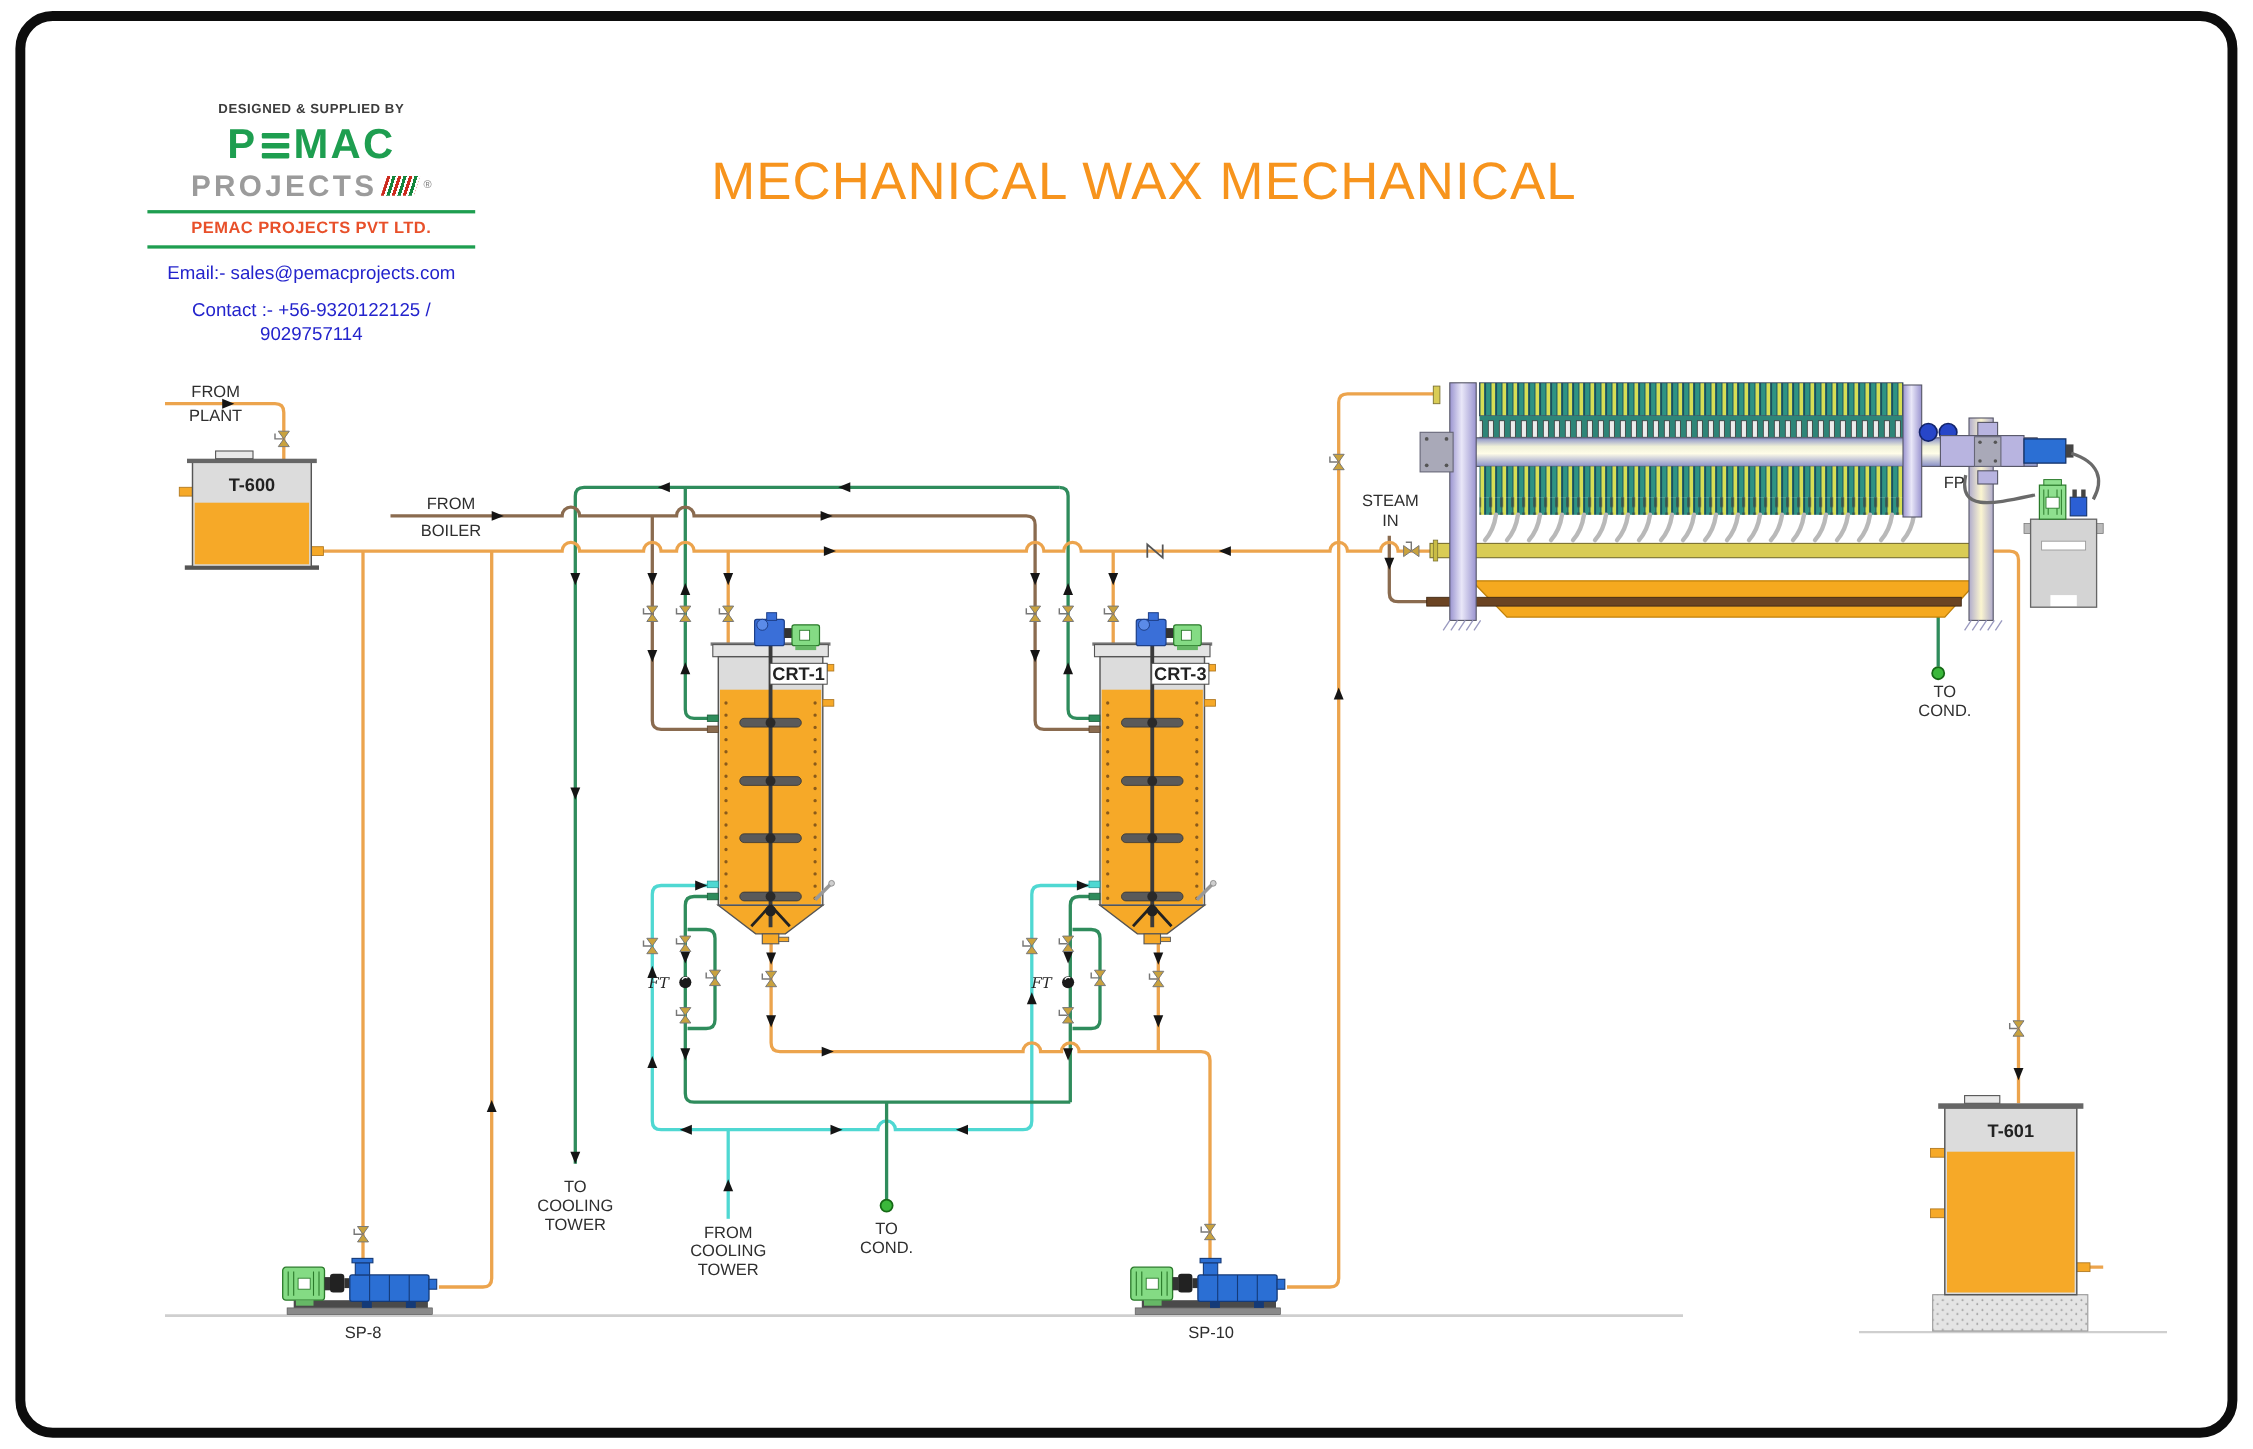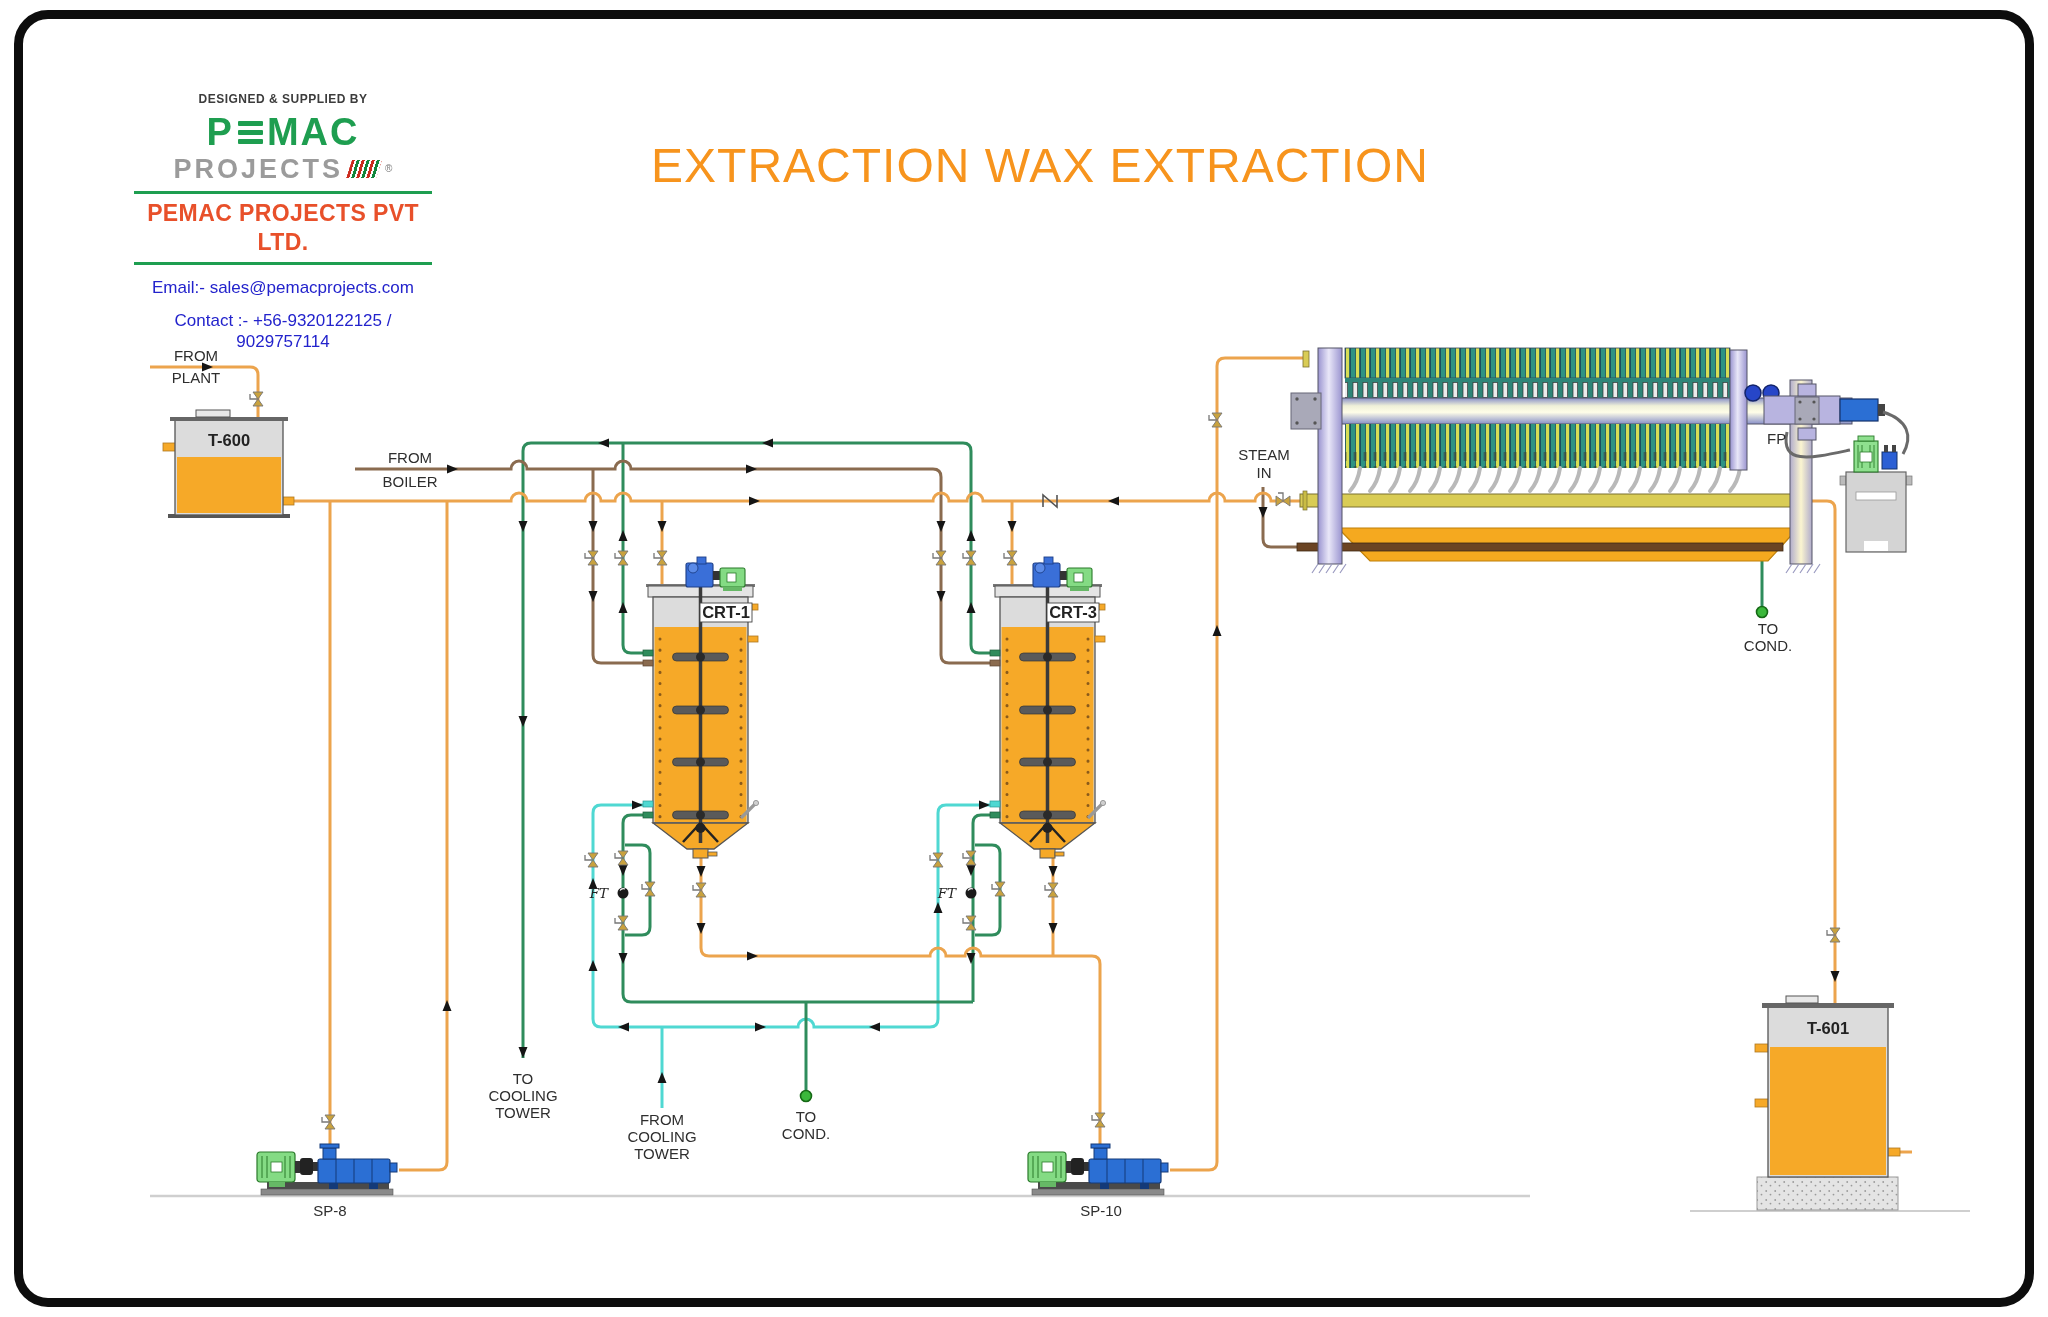--- a/index.html
+++ b/index.html
@@ -14,21 +14,21 @@
   .brandrow{margin-top:2px;color:#1E9E50;font-weight:bold;font-size:38px;letter-spacing:2px;
             display:flex;align-items:center;justify-content:center;gap:4px;}
   .ebars{display:inline-flex;flex-direction:column;justify-content:center;gap:4px;width:25px;height:30px;}
   .ebars i{display:block;height:5px;background:#1E9E50;border-radius:1px;}
   .subrow{display:flex;align-items:center;justify-content:center;gap:6px;margin-top:-4px;}
   .projects{color:#9b9b9b;font-size:27px;letter-spacing:3px;font-weight:bold;}
   .stripes{display:inline-block;width:30px;height:18px;transform:skewX(-18deg);
            background:repeating-linear-gradient(90deg,#cc2b1e 0 3px,#fff 3px 5px,#13863c 5px 8px,#fff 8px 10px);}
   .reg{color:#7a7a7a;font-size:10px;vertical-align:top;}
   .rule{height:3px;background:#1E9E50;margin:5px 6px;}
-  .company{color:#E8502A;font-size:23px;font-weight:bold;letter-spacing:.4px;}
+  .company{color:#E8502A;font-size:15px;font-weight:bold;letter-spacing:.4px;}
   .blue{color:#2323CC;font-size:17px;margin-top:12px;}
   .title{position:absolute;left:600px;top:138px;width:880px;text-align:center;
          font-size:48px;color:#F7941D;letter-spacing:1px;white-space:nowrap;}
   
   .lbl{font:15px "Liberation Sans",sans-serif;fill:#2e2e2e;}
   .eq{font:bold 16.5px "Liberation Sans",sans-serif;fill:#222;}
   .ft{font:italic 13.5px "DejaVu Serif",serif;fill:#222;}
 </style>
 </head>
 <body>
@@ -442,14 +442,14 @@
       <span class="stripes"></span>
       <span class="reg">®</span>
     </div>
     <div class="rule"></div>
     <div class="company">PEMAC PROJECTS PVT LTD.</div>
     <div class="rule"></div>
     <div class="blue">Email:- sales@pemacprojects.com</div>
     <div class="blue">Contact :- +56-9320122125 / 9029757114</div>
   </div>
 
-  <div class="title">EXTRACTION WAX EXTRACTION</div>
+  <div class="title">MECHANICAL WAX MECHANICAL</div>
 </div>
 
 </body></html>

